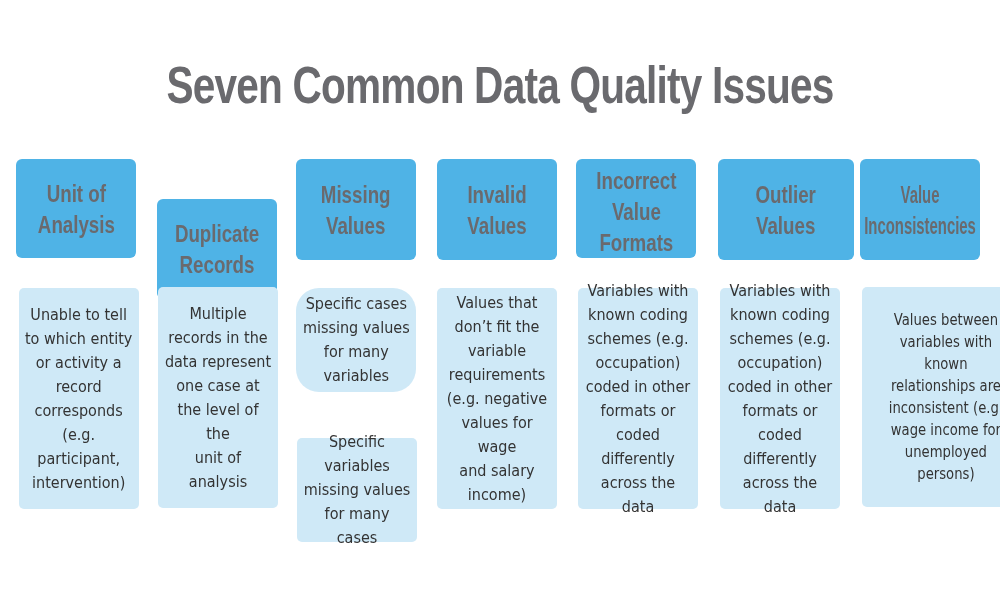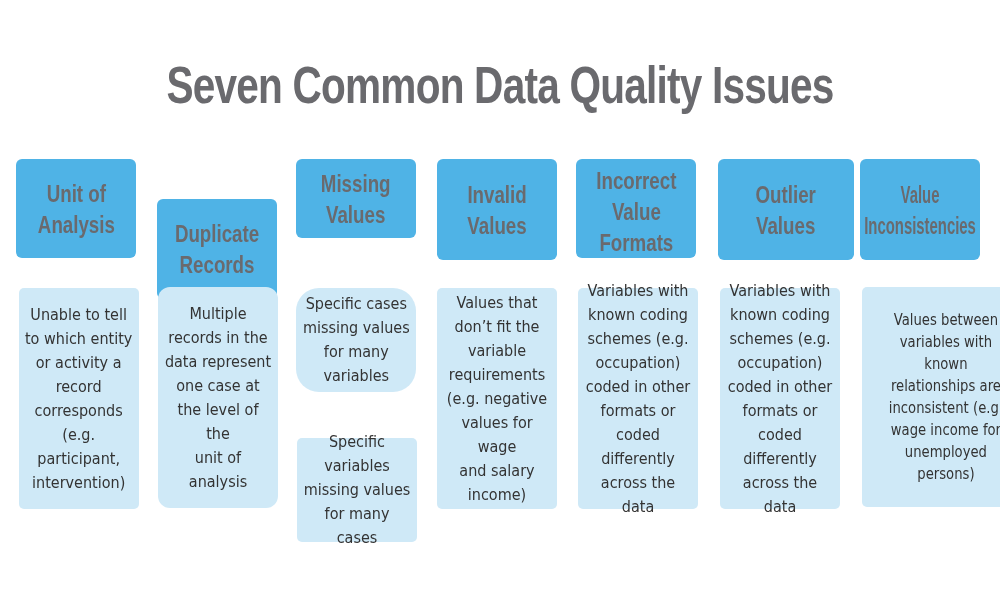--- a/index.html
+++ b/index.html
@@ -35,21 +35,21 @@
 <div class="title">Seven Common Data Quality Issues</div>
 
 <div class="hdr" style="left:16px;top:159px;width:120px;height:99px;">
   <span>Unit of
 Analysis</span>
 </div>
 <div class="hdr" style="left:157px;top:159px;width:120px;height:100px;margin-top:40px;">
   <span>Duplicate
 Records</span>
 </div>
-<div class="hdr" style="left:296px;top:159px;width:120px;height:79px;align-items:center;">
+<div class="hdr" style="left:296px;top:159px;width:120px;height:101px;align-items:center;">
   <span>Missing
 Values</span>
 </div>
 <div class="hdr" style="left:437px;top:159px;width:120px;height:101px;">
   <span>Invalid
 Values</span>
 </div>
 <div class="hdr" style="left:576px;top:159px;width:120px;height:99px;align-items:flex-end;">
   <span>Incorrect
 Value
@@ -67,21 +67,21 @@
 <div class="desc" style="left:19px;top:288px;width:120px;height:221px;">
   <span>Unable to tell
 to which entity
 or activity a
 record
 corresponds
 (e.g.
 participant,
 intervention)</span>
 </div>
-<div class="desc" style="left:158px;top:287px;width:120px;height:221px;border-radius:12px;">
+<div class="desc" style="left:158px;top:287px;width:120px;height:221px;">
   <span>Multiple
 records in the
 data represent
 one case at
 the level of the
 unit of analysis</span>
 </div>
 <div class="desc" style="left:296px;top:288px;width:120px;height:104px;border-radius:23px;">
   <span>Specific cases
 missing values

